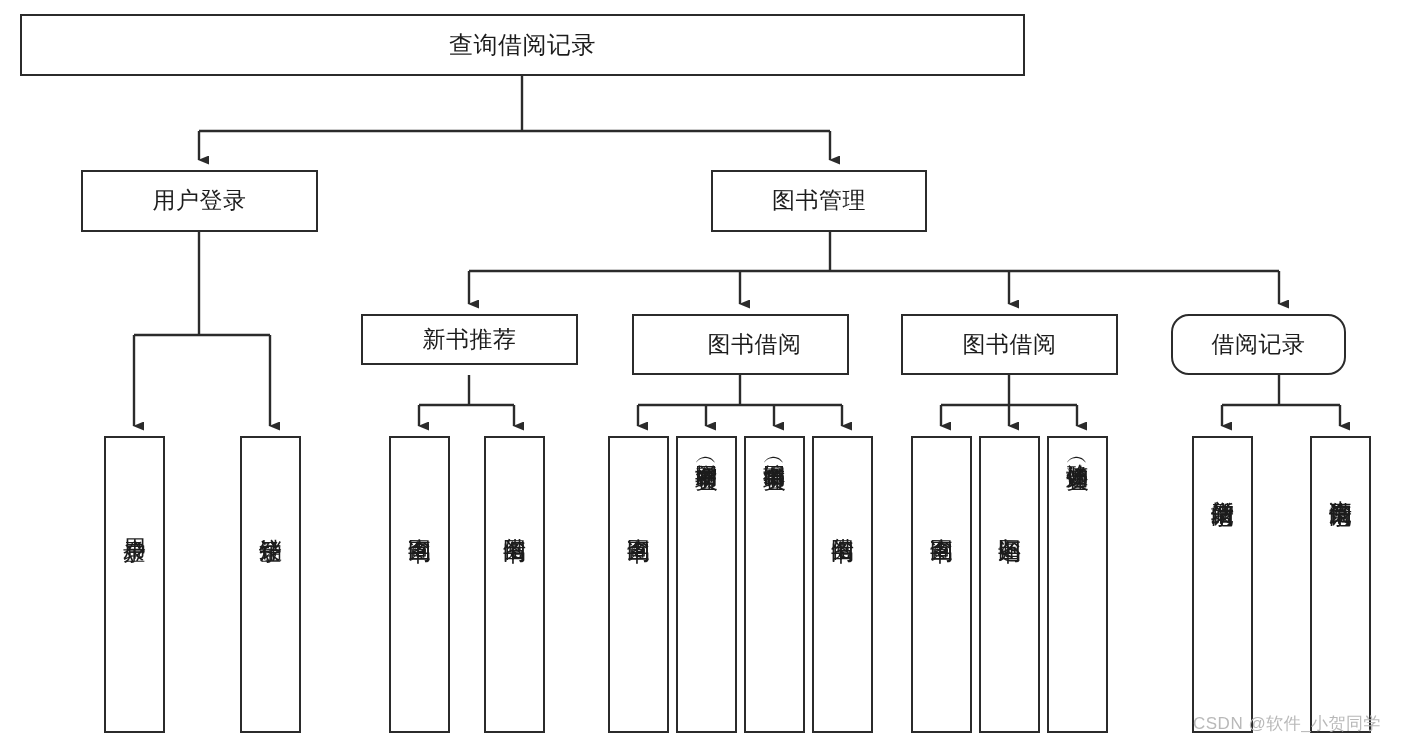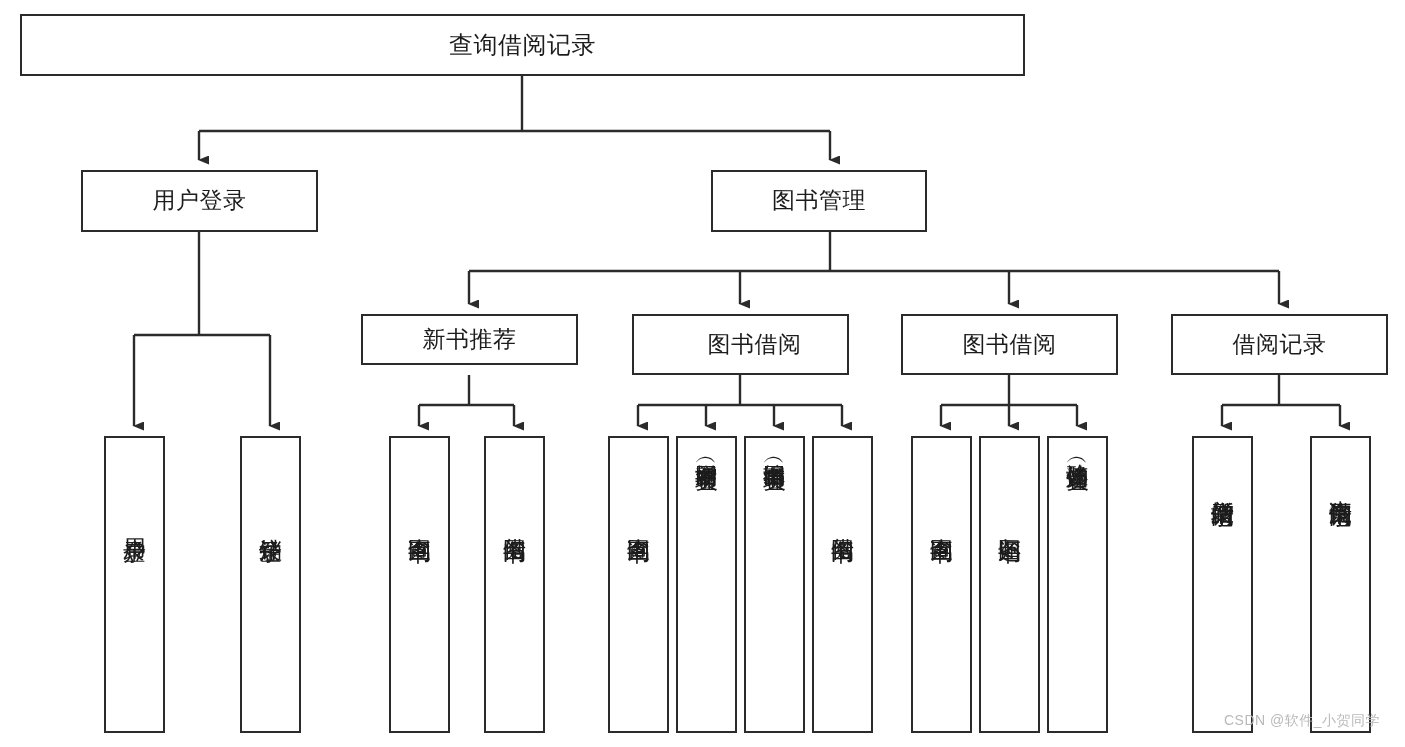--- a/index.html
+++ b/index.html
@@ -38,26 +38,25 @@
     text-orientation:upright;
     font-size:23px;
     line-height:1.25;
     letter-spacing:1px;
     white-space:nowrap;
   }
   .node.vnarrow .lbl{ font-size:22px; }
   #watermark{
     position:absolute;
     left:1193px;top:712px;
-    font-size:14px;
+    font-size:17px;
     color:#b9b9b9;
     letter-spacing:0.5px;
     white-space:nowrap;
     pointer-events:none;
-    padding-left:31px;
   }
 </style>
 </head>
 <body>
 
 <div id="canvas">
 
   <svg id="wires" viewBox="0 0 1405 747" xmlns="http://www.w3.org/2000/svg">
     <defs>
       <marker id="arrow" markerWidth="9" markerHeight="11" refX="4.5" refY="10" orient="auto" markerUnits="userSpaceOnUse">
@@ -121,21 +120,21 @@
 
   <div class="node h" style="left:361px;top:314px;width:217px;height:51px;">
     <span class="lbl">新书推荐</span>
   </div>
   <div class="node h" style="left:632px;top:314px;width:217px;height:61px;padding-left:28px;">
     <span class="lbl">图书借阅</span>
   </div>
   <div class="node h" style="left:901px;top:314px;width:217px;height:61px;">
     <span class="lbl">图书借阅</span>
   </div>
-  <div class="node h" style="left:1171px;top:314px;width:217px;height:61px;">
+  <div class="node h" style="left:1171px;top:314px;width:175px;height:61px;border-radius:18px;">
     <span class="lbl">借阅记录</span>
   </div>
 
   <div class="node v" style="left:104px;top:436px;width:61px;height:297px;padding-top:82px;">
     <span class="lbl">用户登录</span>
   </div>
   <div class="node v" style="left:240px;top:436px;width:61px;height:297px;padding-top:82px;">
     <span class="lbl">注销登录</span>
   </div>
 

